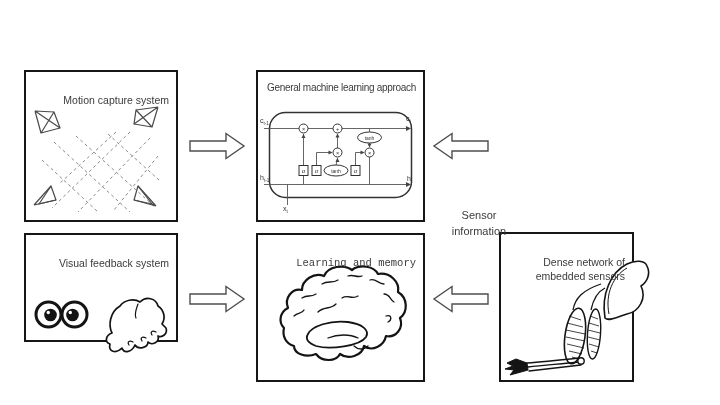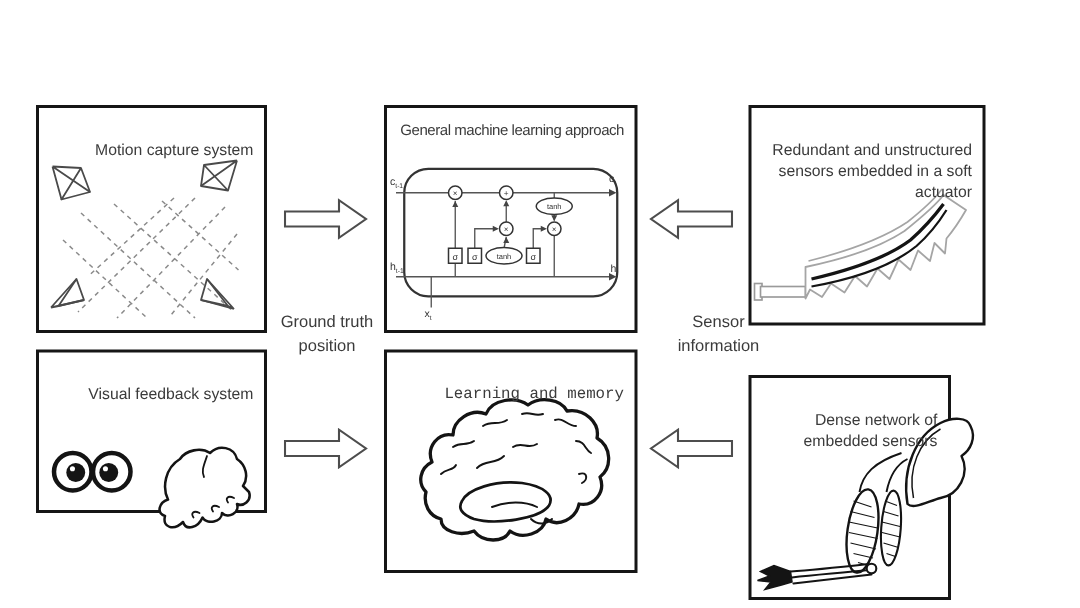--- a/index.html
+++ b/index.html
@@ -121,35 +121,20 @@
         <text class="gate" x="97.5" y="65" text-anchor="middle">σ</text>
       </g>
       <text class="lbl" x="2" y="15"><tspan>c</tspan><tspan class="sub" dy="2">t-1</tspan></text>
       <text class="lbl" x="148" y="13"><tspan>c</tspan><tspan class="sub" dy="2">t</tspan></text>
       <text class="lbl" x="2" y="72"><tspan>h</tspan><tspan class="sub" dy="2">t-1</tspan></text>
       <text class="lbl" x="149" y="73"><tspan>h</tspan><tspan class="sub" dy="2">t</tspan></text>
       <text class="lbl" x="25" y="103"><tspan>x</tspan><tspan class="sub" dy="2">t</tspan></text>
     </svg>
   </div>
 
-  <div class="box" style="left:499px;top:70px;width:158px;height:147px;">
-    <div class="box-title">Redundant and unstructured sensors embedded in a soft actuator</div>
-    <svg class="sketch" width="153" height="142" viewBox="0 0 153 142">
-      <g>
-        <rect x="2" y="117" width="5" height="11" fill="#fff" stroke="#9a9a9a" stroke-width="1.1"></rect>
-        <rect x="6" y="119" width="30" height="7" fill="#fff" stroke="#9a9a9a" stroke-width="1.1"></rect>
-      </g>
-      <path d="M36,106 C60,101 84,94 102,82 C112,74 122,66 128,58 L143,68 C139,75 135,81 130,87
-           L129,97 L122,90 L119,102 L111,95 L106,108 L98,101 L92,114 L84,107 L77,119 L69,112
-           L62,123 L53,117 L47,126 L39,121 L36,127 Z" fill="#fff" stroke="#a5a5a5" stroke-width="1.2" stroke-linejoin="round"></path>
-      <path d="M38,102 C62,96 86,88 104,76 C114,68 122,61 127,54" fill="none" stroke="#a5a5a5" stroke-width="1.1"></path>
-      <path d="M40,114 C66,108 90,100 106,88 C114,81 122,72 128,64" fill="none" stroke="#141414" stroke-width="2.2"></path>
-      <path d="M40,119 C68,114 94,105 110,92 C118,85 125,76 130,68" fill="none" stroke="#141414" stroke-width="1.5"></path>
-    </svg>
-  </div>
 
   <div class="box" style="left:24px;top:233px;width:154px;height:109px;">
     <div class="box-title">Visual feedback system</div>
     <svg class="sketch" width="149" height="144" viewBox="0 0 149 144">
       <g>
         <circle cx="22.5" cy="79.5" r="12.5" fill="#fff" stroke="#141414" stroke-width="3"></circle>
         <circle cx="24.5" cy="80" r="6.3" fill="#141414"></circle>
         <circle cx="22.3" cy="77.5" r="1.7" fill="#fff"></circle>
       </g>
       <g>
@@ -190,21 +175,21 @@
           <path d="M128,74 C134,72 134,78 130,80"></path>
           <path d="M60,70 C66,64 72,68 78,62"></path>
           <path d="M84,56 C90,52 94,58 100,54"></path>
           <path d="M70,96 C80,92 92,92 100,96"></path>
           <path d="M96,104 C100,108 106,108 110,104"></path>
         </g>
       </g>
     </svg>
   </div>
 
-  <div class="box" style="left:499px;top:250px;width:135px;height:150px;">
+  <div class="box" style="left:499px;top:232px;width:135px;height:150px;">
     <div class="box-title">Dense network of embedded sensors</div>
     <svg class="sketch" width="153" height="145" viewBox="0 0 153 145">
       <path d="M104,84 C100,60 110,38 126,30 C134,26 144,26 146,32 C150,40 146,48 140,52
            C146,64 138,78 126,80 C118,82 108,88 104,84 Z" fill="#fff" stroke="#141414" stroke-width="1.6" stroke-linejoin="round"></path>
       <path d="M108,80 C104,60 112,42 126,34" fill="none" stroke="#141414" stroke-width="1"></path>
       <g fill="none" stroke="#141414" stroke-width="1.3">
         <path d="M72,76 C74,64 82,56 100,50"></path>
         <path d="M90,76 C92,66 96,58 104,54"></path>
       </g>
       <g>
@@ -246,16 +231,15 @@
   <svg class="arrow" style="left:432px;top:131px;" viewBox="0 0 57 30">
     <polygon points="56,10 20,10 20,2.5 2,15 20,27.5 20,20 56,20" fill="#fff" stroke="#4d4d4d" stroke-width="1.4"></polygon>
   </svg>
   <svg class="arrow" style="left:189px;top:284px;" viewBox="0 0 57 30">
     <polygon points="1,10 37,10 37,2.5 55,15 37,27.5 37,20 1,20" fill="#fff" stroke="#4d4d4d" stroke-width="1.4"></polygon>
   </svg>
   <svg class="arrow" style="left:432px;top:284px;" viewBox="0 0 57 30">
     <polygon points="56,10 20,10 20,2.5 2,15 20,27.5 20,20 56,20" fill="#fff" stroke="#4d4d4d" stroke-width="1.4"></polygon>
   </svg>
 
-  <div class="flow-label" style="left:176px;top:208px;width:84px;">Ground truth position</div>
   <div class="flow-label" style="left:444px;top:208px;width:70px;">Sensor information</div>
 
 </div>
 
 </body></html>

